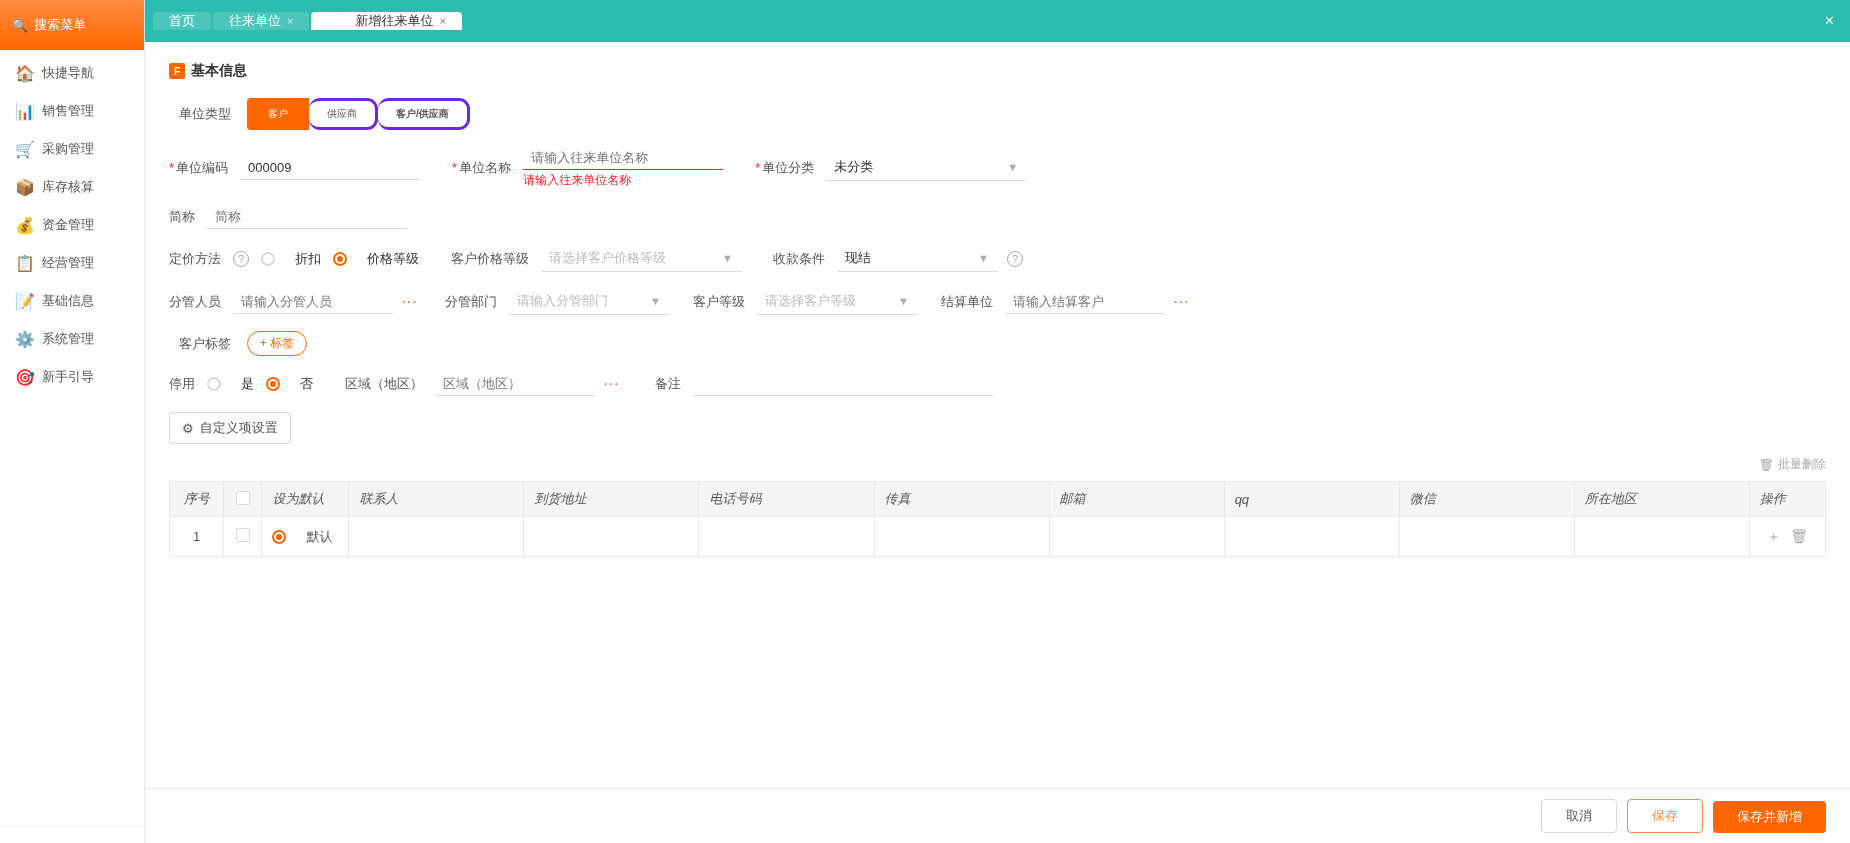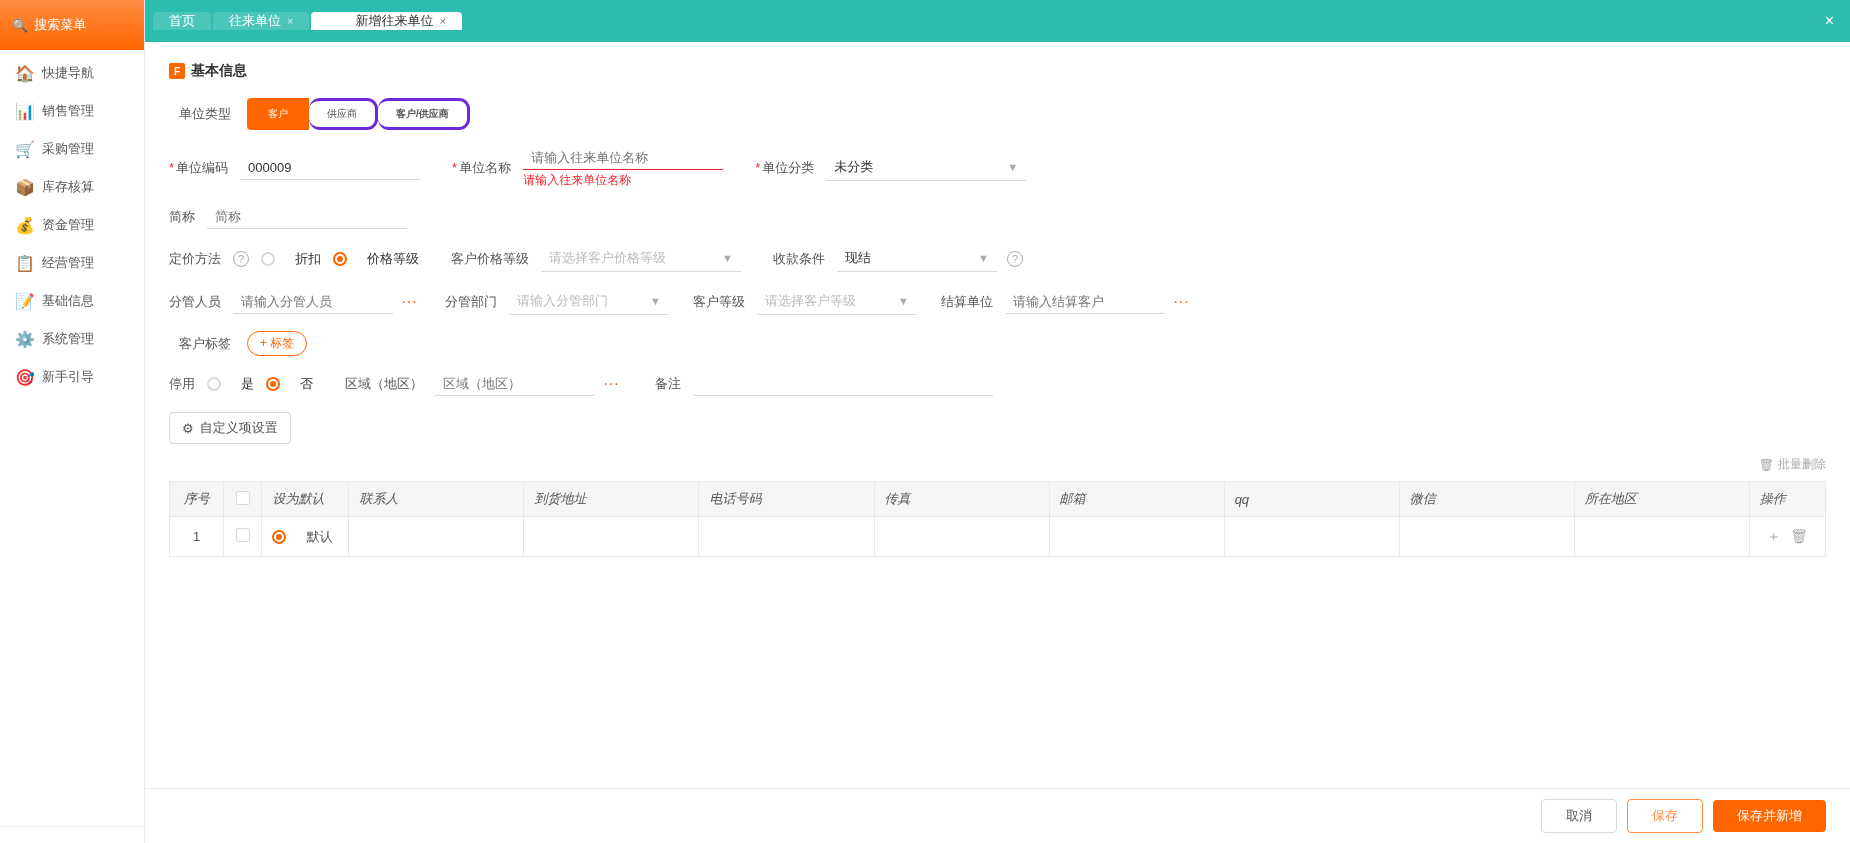--- a/index.html
+++ b/index.html
@@ -334,21 +334,21 @@
       font-size: 12px;
       color: #aaa;
       cursor: pointer;
       justify-content: flex-end;
       margin-bottom: 4px;
     }
 
     
     .footer-bar {
       display: flex;
-      align-items: center;
+      align-items: flex-end;
       justify-content: flex-end;
       padding: 10px 24px;
       border-top: 1px solid #e8e8e8;
       background: #fff;
       gap: 10px;
       flex-shrink: 0;
     }
     .btn-cancel {
       padding: 7px 24px;
       border: 1px solid #d9d9d9;

